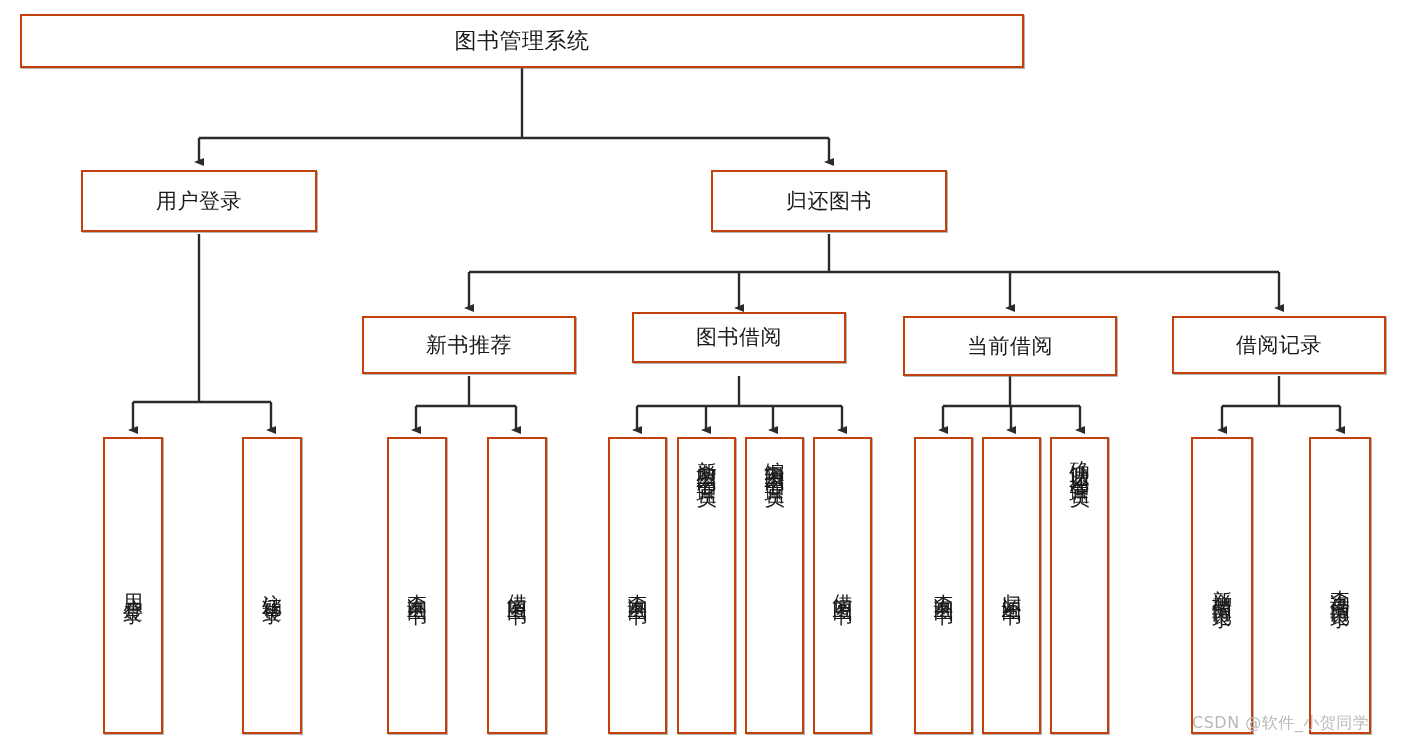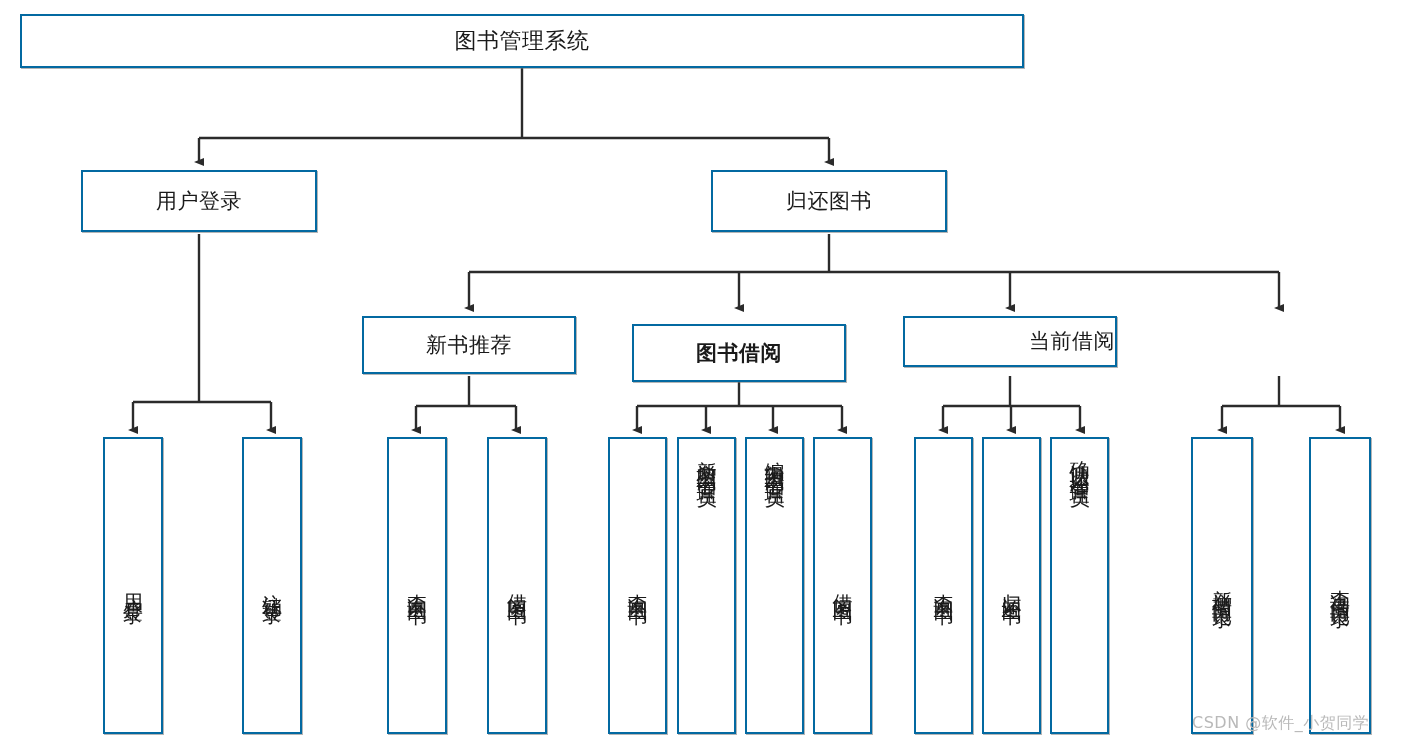--- a/index.html
+++ b/index.html
@@ -23,21 +23,21 @@
     left: 0;
     top: 0;
     width: 1405px;
     height: 747px;
     pointer-events: none;
   }
   .node {
     position: absolute;
     box-sizing: border-box;
     background: #ffffff;
-    border: 2px solid #0369a1;
+    border: 2px solid #c2410c;
     box-shadow: 1px 1px 0 rgba(120,120,120,0.55);
     display: flex;
     align-items: center;
     justify-content: center;
     color: #1a1a1a;
   }
   .node-label {
     display: block;
     text-align: center;
     line-height: 1.18;
@@ -147,28 +147,31 @@
   </div>
 
   <div class="node horiz" style="left:711px; top:170px; width:236px; height:62px;">
     <span class="node-label">归还图书</span>
   </div>
 
   <div class="node horiz" style="left:362px; top:316px; width:214px; height:58px;">
     <span class="node-label">新书推荐</span>
   </div>
 
-  <div class="node horiz" style="left:632px; top:324px; width:214px; height:58px;font-weight:bold;">
+  <div class="node horiz" style="left:632px; top:312px; width:214px; height:51px;">
     <span class="node-label">图书借阅</span>
   </div>
 
-  <div class="node horiz" style="left:903px; top:316px; width:214px; height:51px;justify-content:flex-end;">
+  <div class="node horiz" style="left:903px; top:316px; width:214px; height:60px;">
     <span class="node-label">当前借阅</span>
   </div>
 
+  <div class="node horiz" style="left:1172px; top:316px; width:214px; height:58px;">
+    <span class="node-label">借阅记录</span>
+  </div>
 
   <div class="node leaf center" style="left:103px; top:437px; width:60px; height:297px;">
     <span class="node-label">用户登录</span>
   </div>
 
   <div class="node leaf center" style="left:242px; top:437px; width:60px; height:297px;">
     <span class="node-label">注销登录</span>
   </div>
 
   <div class="node leaf center" style="left:387px; top:437px; width:60px; height:297px;">

